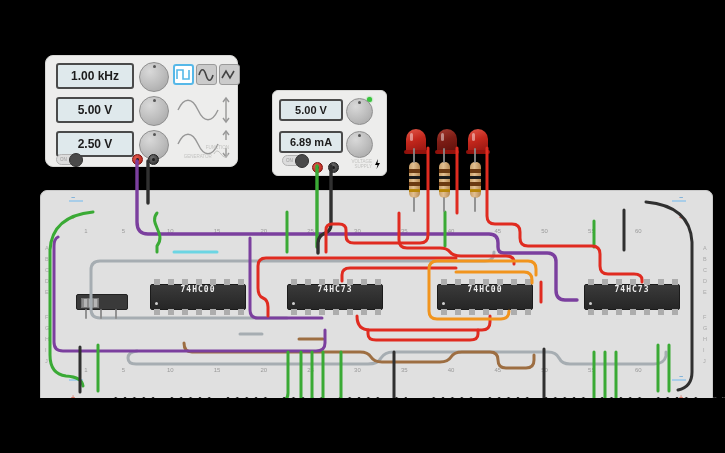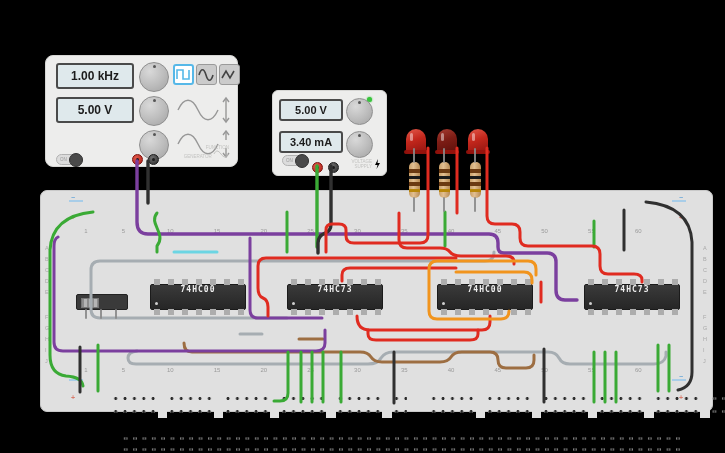--- a/index.html
+++ b/index.html
@@ -1,16 +1,16 @@
 <!DOCTYPE html>
 <html><head>
 <meta charset="utf-8">
 <style>
   html,body{margin:0;padding:0;background:#000;}
-  .stage{position:relative;width:725px;height:453px;background:#000;overflow:hidden;
+  .stage{position:relative;width:725px;height:398px;background:#000;overflow:hidden;
          font-family:"Liberation Sans", sans-serif;}
   .stage *{box-sizing:border-box;}
 
   
   .panel{position:absolute;background:#ededec;border:1px solid #d6d6d4;border-radius:8px;}
   .fg{left:45px;top:55px;width:193px;height:112px;}
   .ps{left:272px;top:90px;width:115px;height:86px;border-radius:6px;}
 
   .display{position:absolute;background:#dfe9ec;border:2px solid #4a4a4a;border-radius:3px;
            color:#1c1c1c;font-weight:bold;display:flex;align-items:center;justify-content:center;}
@@ -171,20 +171,21 @@
         <span class="railmark neg" style="left: 30px; top: 3px;">−</span>
         <span class="railmark neg" style="left: 638px; top: 3px;">−</span>
         <span class="railmark neg" style="left: 30px; top: 182px;">−</span>
         <span class="railmark neg" style="left: 638px; top: 182px;">−</span>
       </div>
   </div>
 
   <div class="panel fg">
     <div class="display" style="top:7px;">1.00 kHz</div>
     <div class="display" style="top:41px;">5.00 V</div>
+    <div class="display" style="top:75px;">2.50 V</div>
 
     <div class="knob" style="left:93px;top:6px;"></div>
     <div class="knob" style="left:93px;top:40px;"></div>
     <div class="knob" style="left:93px;top:74px;"></div>
 
     <button class="wavebtn selected" style="left:127px;top:8px;">
       <svg width="17" height="15" viewBox="0 0 17 15">
           <path d="M2,12 V3 H8 V12 H14 V3"></path>
         </svg>
     </button>
@@ -230,21 +231,21 @@
       <span>GENERATOR</span>
       <svg width="16" height="8" viewBox="0 0 16 8">
           <path d="M1,4 C3,0 5,0 8,4 C11,8 13,8 15,4"></path>
         </svg>
     </div>
   </div>
 
   <div class="panel ps">
     <div class="ps-led" style="left:94px;top:6px;"></div>
     <div class="display" style="top:8px;">5.00 V</div>
-    <div class="display" style="top:40px;">3.40 mA</div>
+    <div class="display" style="top:40px;">6.89 mA</div>
     <div class="knob" style="left:73px;top:7px;"></div>
     <div class="knob" style="left:73px;top:40px;"></div>
 
     <div class="toggle" style="left:9px;top:64px;">
       <span class="tlabel">ON</span>
       <span class="tknob"></span>
     </div>
 
     <div class="terminal red" style="left:39px;top:71px;"></div>
     <div class="terminal black" style="left:55px;top:71px;"></div>

